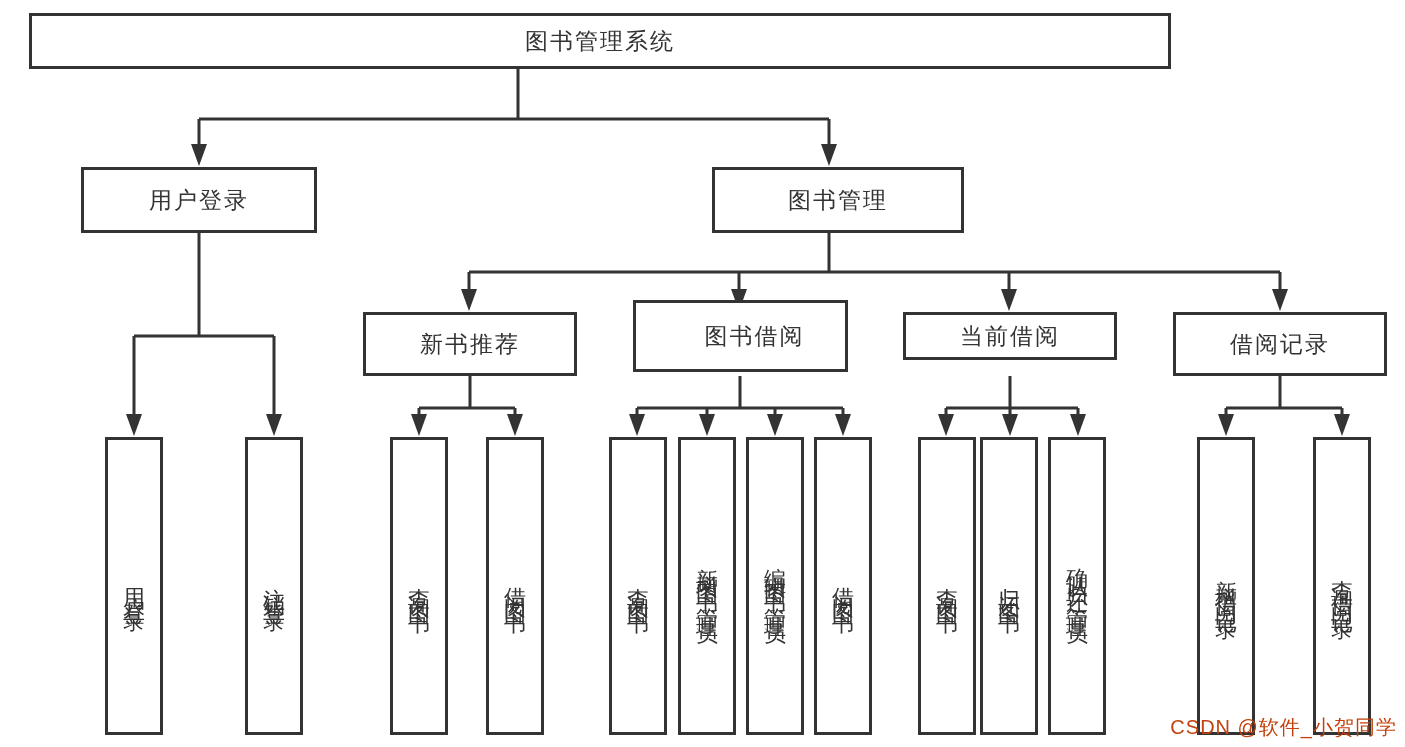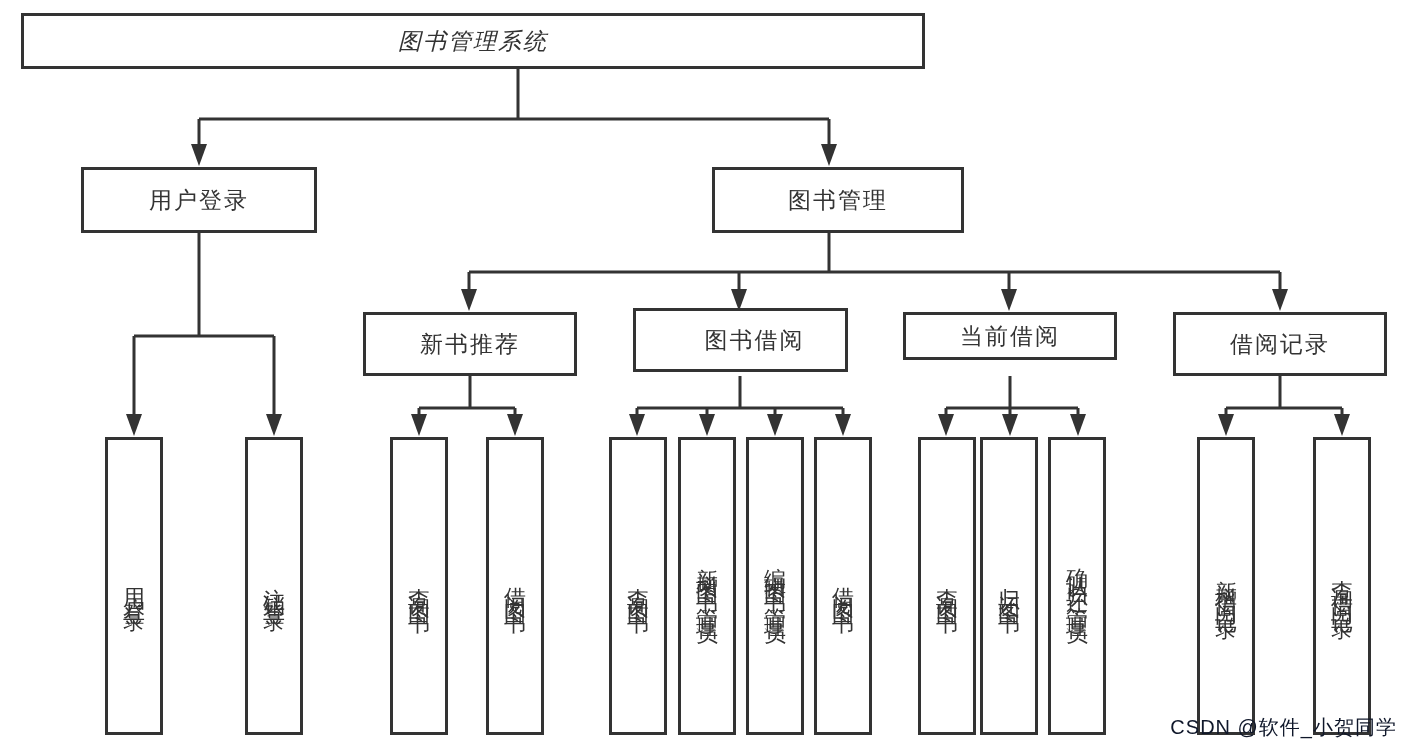--- a/index.html
+++ b/index.html
@@ -25,37 +25,37 @@
   .vtext{
     writing-mode:vertical-rl;
     text-orientation:mixed;
     font-size:22px;
     line-height:1;
     letter-spacing:8px;
     color:#333333;
     white-space:nowrap;
   }
   
-  #n-root{left:21px;top:13px;width:904px;height:56px;font-style:italic;}
+  #n-root{left:29px;top:13px;width:1142px;height:56px;}
   #n-user-login{left:81px;top:167px;width:236px;height:66px;}
   #n-book-mgmt{left:712px;top:167px;width:252px;height:66px;}
   #n-new-book{left:363px;top:312px;width:214px;height:64px;}
-  #n-book-borrow{left:633px;top:308px;width:215px;height:64px;padding-left:28px;}
+  #n-book-borrow{left:633px;top:300px;width:215px;height:72px;padding-left:28px;}
   #n-current-borrow{left:903px;top:312px;width:214px;height:48px;}
   #n-borrow-record{left:1173px;top:312px;width:214px;height:64px;}
   #lf-0{left:105px;} #lf-1{left:245px;}
   #lf-2{left:390px;} #lf-3{left:486px;}
   #lf-4{left:609px;} #lf-5{left:678px;} #lf-6{left:746px;} #lf-7{left:814px;}
   #lf-8{left:918px;} #lf-9{left:980px;} #lf-10{left:1048px;}
   #lf-11{left:1197px;} #lf-12{left:1313px;}
   #watermark{
     position:absolute;
     right:8px;bottom:6px;
     font-size:20px;
-    color:#0f172a;
+    color:#c2410c;
     letter-spacing:1px;
     z-index:3;
     white-space:nowrap;
   }
 </style>
 </head>
 <body>
 
 <div id="canvas">
 

